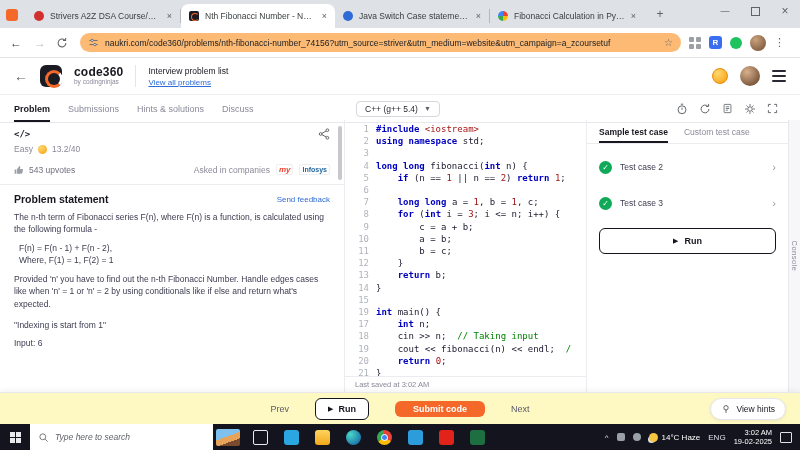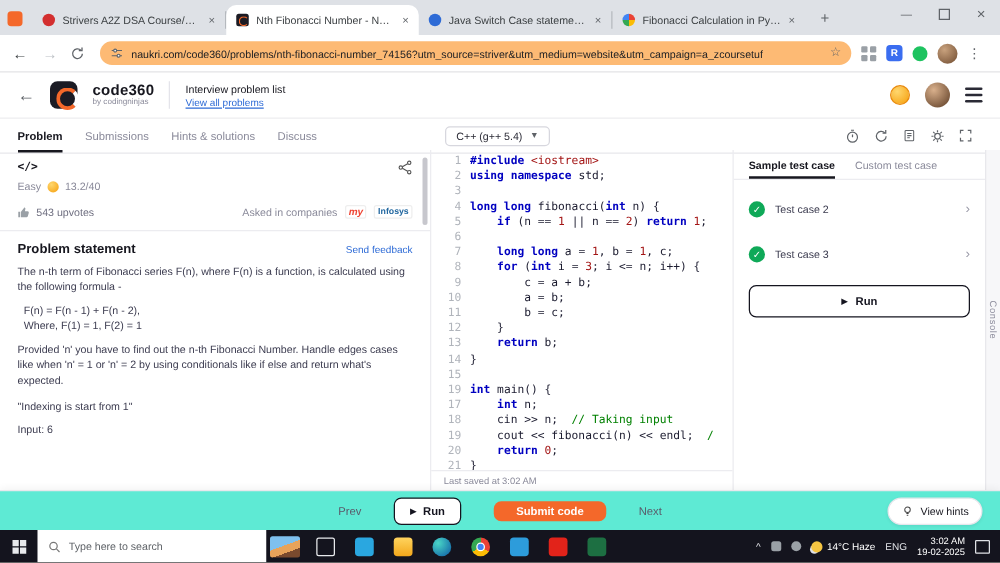--- a/index.html
+++ b/index.html
@@ -105,35 +105,35 @@
   .chk{width:13px;height:13px;border-radius:50%;background:#0fa958;color:#fff;font-size:8px;display:flex;align-items:center;justify-content:center;flex:none;}
   .tclabel{font-size:8.5px;color:#3c3c50;margin-left:8px;}
   .chev{margin-left:auto;color:#9a9aa8;font-size:11px;}
   .runbtn{margin:12px 12px 0 12px;height:24px;border:1.3px solid #14141f;border-radius:6px;background:#fff;
           display:flex;align-items:center;justify-content:center;gap:6px;font-size:9px;font-weight:700;color:#14141f;}
   .play{font-size:7px;}
   
   .consolestrip{width:11px;flex:none;background:#f7f7f9;border-left:1px solid #e8e8ec;position:relative;}
   .consolestrip span{position:absolute;top:50%;left:1px;transform:translateY(-50%) ;writing-mode:vertical-rl;font-size:7.5px;color:#8a8a9a;letter-spacing:.5px;}
   
-  .bottombar{position:absolute;top:392px;left:0;right:0;height:32px;background:#5eead4;border-top:1px solid #e8e8ec;
+  .bottombar{position:absolute;top:392px;left:0;right:0;height:32px;background:#fef9c3;border-top:1px solid #e8e8ec;
              box-shadow:0 -2px 6px rgba(0,0,0,.05);display:flex;align-items:center;justify-content:center;gap:26px;}
   .ghostbtn{font-size:9px;color:#5a5a6a;}
   .runbtn2{height:20px;border:1.2px solid #14141f;border-radius:6px;background:#fff;display:flex;align-items:center;gap:5px;
            padding:0 12px;font-size:9px;font-weight:700;color:#14141f;}
   .submitbtn{height:16px;border-radius:6px;background:#f4682a;color:#fff;display:flex;align-items:center;padding:0 18px;font-size:9px;font-weight:700;}
   .hintsbtn{position:absolute;right:14px;height:20px;display:flex;align-items:center;gap:5px;padding:0 10px;
             border:1px solid #e6e6ec;border-radius:12px;box-shadow:0 1px 3px rgba(0,0,0,.08);font-size:8.5px;color:#17171f;background:#fff;}
   
   .taskbar{position:absolute;top:424px;left:0;right:0;height:26px;background:#14141e;display:flex;align-items:center;color:#fff;}
   .startbtn{width:30px;height:26px;display:flex;align-items:center;justify-content:center;flex:none;}
   .winflag{display:grid;grid-template-columns:5px 5px;grid-template-rows:5px 5px;gap:1px;}
   .winflag i{background:#e8eaed;}
   .searchbox{width:183px;height:26px;background:#fff;display:flex;align-items:center;gap:6px;padding-left:8px;box-sizing:border-box;flex:none;}
-  .searchbox span{font-size:8.5px;color:#5f6368;}
+  .searchbox span{font-size:8.5px;color:#5f6368;font-style:italic;}
   .newswidget{width:30px;height:26px;display:flex;align-items:center;justify-content:center;flex:none;}
   .newswidget i{display:block;width:24px;height:17px;border-radius:2px;background:linear-gradient(160deg,#7ec0ee 0 45%,#e8a35a 45% 70%,#7a4a2e 70% 100%);}
   .apps{display:flex;align-items:center;gap:16px;margin-left:10px;}
   .tapp{width:15px;height:15px;border-radius:3px;position:relative;}
   .app-taskview{background:transparent;border:1.5px solid #e8eaed;border-radius:2px;box-sizing:border-box;}
   .app-mail{background:#2aa7e0;}
   .app-explorer{background:linear-gradient(#ffd45e,#f2a71b);}
   .app-edge{background:radial-gradient(circle at 30% 30%,#49d6c6,#0c59a4);border-radius:50%;}
   .app-chrome{background:conic-gradient(#ea4335 0 33%,#fbbc05 0 66%,#34a853 0 100%);border-radius:50%;}
   .app-chrome:after{content:"";position:absolute;left:4px;top:4px;width:7px;height:7px;border-radius:50%;background:#4285f4;border:1.5px solid #fff;box-sizing:border-box;}

